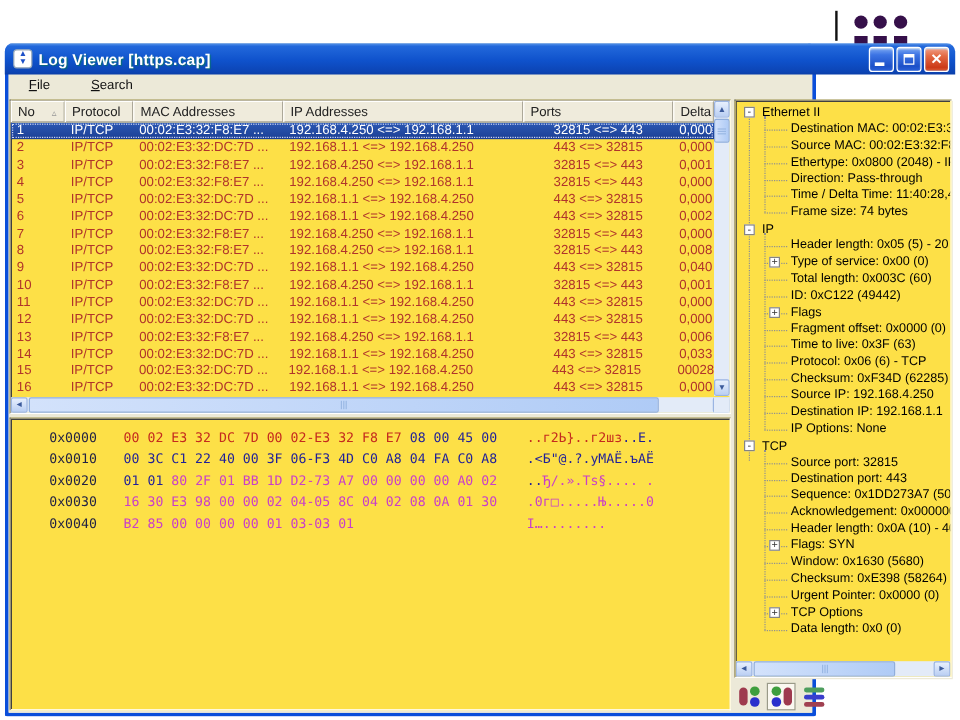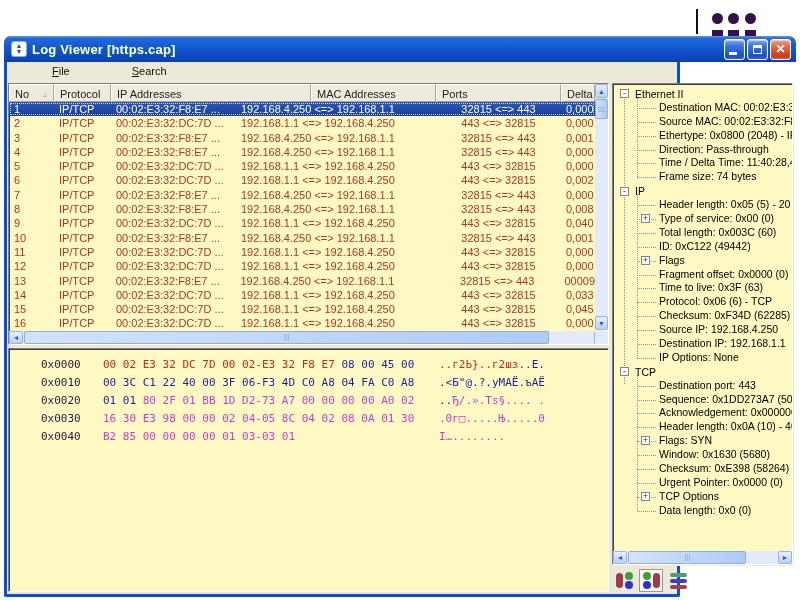--- a/index.html
+++ b/index.html
@@ -29,25 +29,25 @@
     display:flex; align-items:center; justify-content:center; position:relative;
     background:linear-gradient(180deg,#7CA8F2 0%,#3C74E4 30%,#1C50C8 80%,#2A60D8 100%);
     box-shadow:inset 0 1px 1px #cde; }
   .wbtn.close { background:linear-gradient(180deg,#F0A088 0%,#E46A44 35%,#CC3A18 85%,#D85A34 100%); }
   .glyph-min { position:absolute; left:4px; bottom:4px; width:8px; height:3px; background:#fff; }
   .glyph-max { width:9px; height:9px; border:1px solid #fff; border-top:3px solid #fff; }
   .glyph-x { color:#fff; font-size:12px; font-weight:bold; line-height:1; }
 
   .menubar { position:absolute; left:0; top:26px; width:786px; height:18px; display:flex;
     align-items:center; font-size:11px; color:#111; }
-  .menuitem { padding:2px 17px;margin-left:28px; }
+  .menuitem { padding:2px 17px; }
   .menuitem u { text-decoration:underline; }
 
   
-  .panel { position:absolute; background:#fef9c3;
+  .panel { position:absolute; background:#fde047;
     border:1px solid #808080; border-right-color:#fff; border-bottom-color:#fff;
     box-shadow:inset 1px 1px 0 #404040, 1px 1px 0 #ECE9D8; }
   .listpanel { left:1px; top:47px; width:601px; height:262px; }
   .hexpanel  { left:1px; top:312px; width:601px; height:244px; font-family:"DejaVu Sans Mono", monospace; }
   .treepanel { left:605px; top:47px; width:181px; height:482px; overflow:hidden; }
 
   
   .thead { display:flex; height:18px; width:586px; font-size:11px; color:#222; }
   .hcell { background:#EFEBDC; border-top:1px solid #fff; border-left:1px solid #fff;
     border-right:1px solid #ACA899; border-bottom:1px solid #ACA899;
@@ -160,25 +160,25 @@
 
   <div class="panel listpanel">
     <div class="thead">
       <div class="hcell c0">
         <span>No</span>
         <span class="sorticon">▵</span>
       </div>
       <div class="hcell c1">
           <span>Protocol</span>
         </div>
+      <div class="hcell c2">
+          <span>MAC Addresses</span>
+        </div>
       <div class="hcell c3">
           <span>IP Addresses</span>
-        </div>
-      <div class="hcell c2">
-          <span>MAC Addresses</span>
         </div>
       <div class="hcell c4" style="text-align:left">
           <span>Ports</span>
         </div>
       <div class="hcell c5">
           <span>Delta</span>
         </div>
     </div>
     <div class="rows">
         <div class="trow sel">
@@ -276,37 +276,37 @@
           <div class="tcell c3">192.168.1.1 &lt;=&gt; 192.168.4.250</div>
           <div class="tcell c4">443 &lt;=&gt; 32815</div>
           <div class="tcell c5">0,000</div>
         </div>
         <div class="trow">
           <div class="tcell c0">13</div>
           <div class="tcell c1">IP/TCP</div>
           <div class="tcell c2">00:02:E3:32:F8:E7 ...</div>
           <div class="tcell c3">192.168.4.250 &lt;=&gt; 192.168.1.1</div>
           <div class="tcell c4">32815 &lt;=&gt; 443</div>
-          <div class="tcell c5">00009</div>
+          <div class="tcell c5">0,006</div>
         </div>
         <div class="trow">
           <div class="tcell c0">14</div>
           <div class="tcell c1">IP/TCP</div>
           <div class="tcell c2">00:02:E3:32:DC:7D ...</div>
           <div class="tcell c3">192.168.1.1 &lt;=&gt; 192.168.4.250</div>
           <div class="tcell c4">443 &lt;=&gt; 32815</div>
           <div class="tcell c5">0,033</div>
         </div>
         <div class="trow">
           <div class="tcell c0">15</div>
           <div class="tcell c1">IP/TCP</div>
           <div class="tcell c2">00:02:E3:32:DC:7D ...</div>
           <div class="tcell c3">192.168.1.1 &lt;=&gt; 192.168.4.250</div>
           <div class="tcell c4">443 &lt;=&gt; 32815</div>
-          <div class="tcell c5">0,045</div>
+          <div class="tcell c5">00028</div>
         </div>
         <div class="trow">
           <div class="tcell c0">16</div>
           <div class="tcell c1">IP/TCP</div>
           <div class="tcell c2">00:02:E3:32:DC:7D ...</div>
           <div class="tcell c3">192.168.1.1 &lt;=&gt; 192.168.4.250</div>
           <div class="tcell c4">443 &lt;=&gt; 32815</div>
           <div class="tcell c5">0,000</div>
         </div>
       </div>
@@ -376,20 +376,21 @@
           <div class="tchild"><span class="klabel">Checksum: 0xF34D (62285) - corre</span></div>
           <div class="tchild"><span class="klabel">Source IP: 192.168.4.250</span></div>
           <div class="tchild"><span class="klabel">Destination IP: 192.168.1.1</span></div>
           <div class="tchild"><span class="klabel">IP Options: None</span></div>
         </div>
         <div class="troot">
           <div class="ebox">-</div>
           <span class="tlabel">TCP</span>
         </div>
         <div class="tkids">
+          <div class="tchild"><span class="klabel">Source port: 32815</span></div>
           <div class="tchild"><span class="klabel">Destination port: 443</span></div>
           <div class="tchild"><span class="klabel">Sequence: 0x1DD273A7 (5003314</span></div>
           <div class="tchild"><span class="klabel">Acknowledgement: 0x00000000 (0</span></div>
           <div class="tchild"><span class="klabel">Header length: 0x0A (10) - 40 byt</span></div>
           <div class="tchild"><div class="ebox">+</div><span class="klabel">Flags: SYN</span></div>
           <div class="tchild"><span class="klabel">Window: 0x1630 (5680)</span></div>
           <div class="tchild"><span class="klabel">Checksum: 0xE398 (58264) - corre</span></div>
           <div class="tchild"><span class="klabel">Urgent Pointer: 0x0000 (0)</span></div>
           <div class="tchild"><div class="ebox">+</div><span class="klabel">TCP Options</span></div>
           <div class="tchild"><span class="klabel">Data length: 0x0 (0)</span></div>

